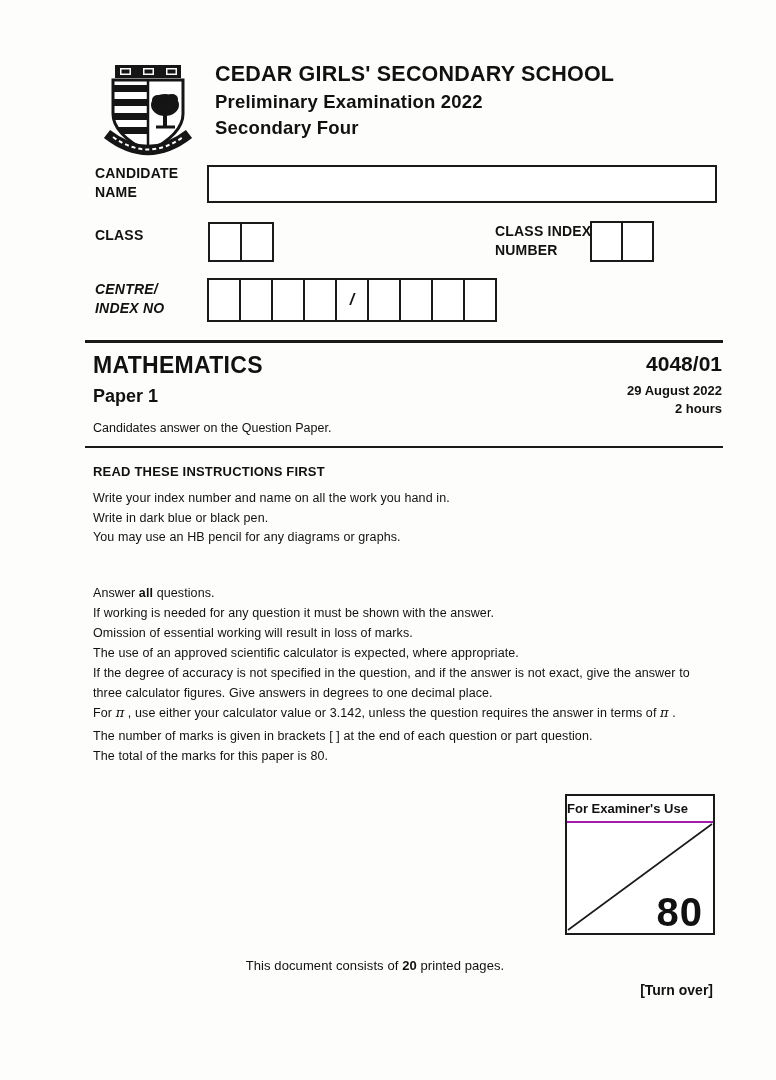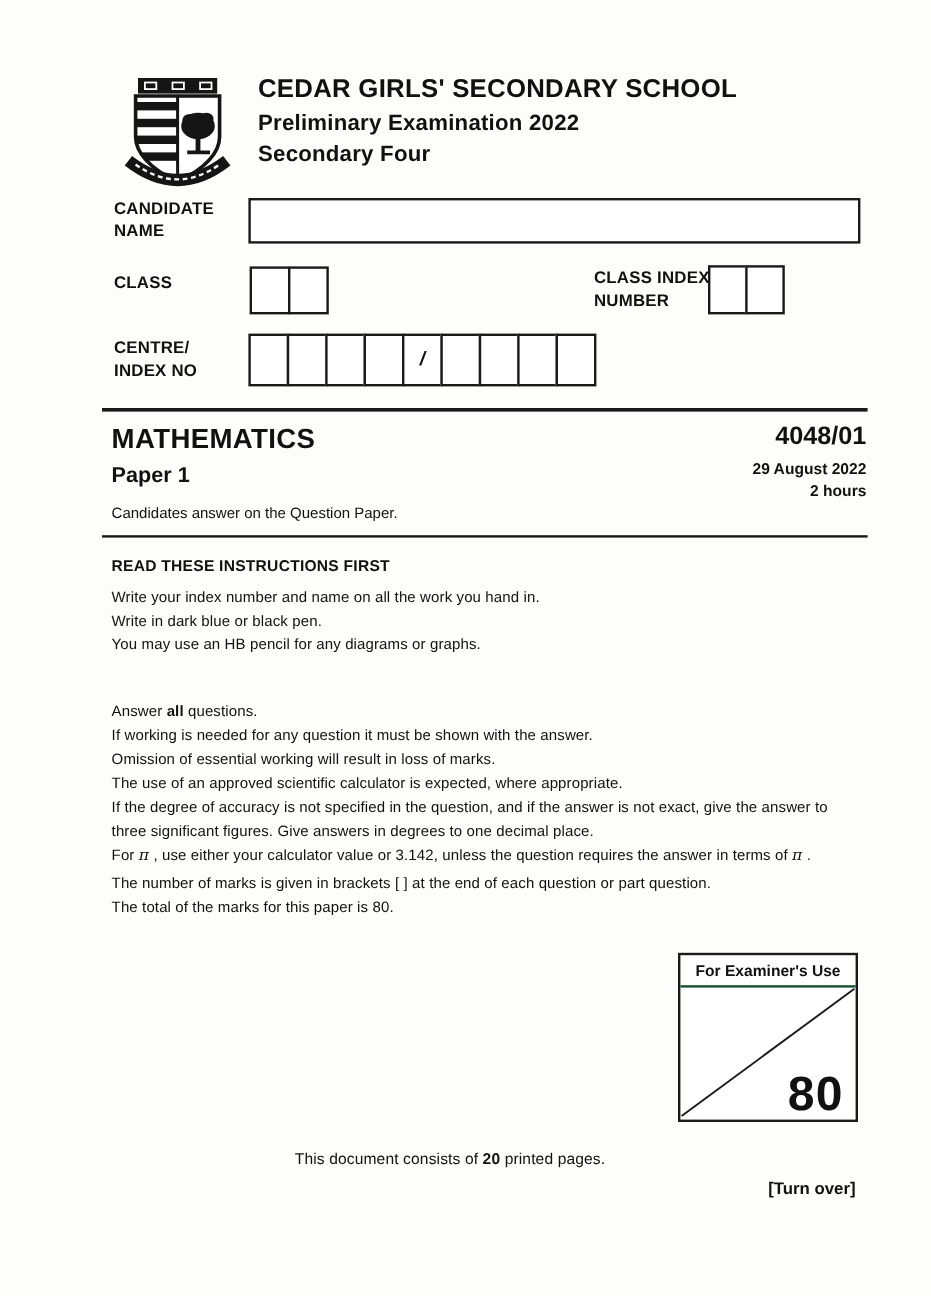--- a/index.html
+++ b/index.html
@@ -56,23 +56,23 @@
   .instr-line.lh20 { line-height: 20px; }
   .pi { font-family: "DejaVu Serif", serif; font-style: italic; font-size: 13px; }
   .b { font-weight: 700; }
 
   
   .examiner-box {
     width: 150px; height: 141px;
     border: 2px solid #1a1a1a; background: #fff;
   }
   .examiner-header {
-    height: 27px; line-height: 26px; text-align: center;
+    height: 27px; line-height: 26px; text-align: left;
     font-size: 13px; font-weight: 700;
-    border-bottom: 2px solid #14532d;
+    border-bottom: 2px solid #a21caf;
   }
   .examiner-body { position: relative; height: 108px; }
   .examiner-body svg { position: absolute; inset: 0; }
   .examiner-total {
     position: absolute; right: 10px; bottom: -4px;
     font-size: 40px; font-weight: 600; letter-spacing: 1px;
   }
 
   
   .footer-note { font-size: 13px; text-align: center; letter-spacing: .1px; }
@@ -135,21 +135,21 @@
     <div class="cell"></div>
   </div>
 
   <div class="abs field-label" style="left:458px; top:222px;margin-left:37px;">CLASS INDEX
 NUMBER</div>
   <div class="abs cell-row" style="left:590px; top:221px;">
     <div class="cell small"></div>
     <div class="cell small"></div>
   </div>
 
-  <div class="abs field-label" style="left:95px; top:280px;">CENTRE/
+  <div class="abs field-label" style="left:95px; top:280px;font-style:italic;">CENTRE/
 INDEX NO</div>
   <div class="abs cell-row" style="left:207px; top:278px;">
     <div class="cell centre-cell"></div>
     <div class="cell centre-cell"></div>
     <div class="cell centre-cell"></div>
     <div class="cell centre-cell"></div>
     <div class="cell centre-cell">/</div>
     <div class="cell centre-cell"></div>
     <div class="cell centre-cell"></div>
     <div class="cell centre-cell"></div>
@@ -174,21 +174,21 @@
     <div class="instr-line">Write in dark blue or black pen.</div>
     <div class="instr-line">You may use an HB pencil for any diagrams or graphs.</div>
   </div>
 
   <div class="abs" style="left:93px; top:583px;">
     <div class="instr-line lh20"><span>Answer </span><span class="b">all</span><span> questions.</span></div>
     <div class="instr-line lh20">If working is needed for any question it must be shown with the answer.</div>
     <div class="instr-line lh20">Omission of essential working will result in loss of marks.</div>
     <div class="instr-line lh20">The use of an approved scientific calculator is expected, where appropriate.</div>
     <div class="instr-line lh20">If the degree of accuracy is not specified in the question, and if the answer is not exact, give the answer to</div>
-    <div class="instr-line lh20">three significant figures. Give answers in degrees to one decimal place.</div>
+    <div class="instr-line lh20">three calculator figures. Give answers in degrees to one decimal place.</div>
     <div class="instr-line lh20"><span>For </span><span class="pi">π</span><span> , use either your calculator value or 3.142, unless the question requires the answer in terms of </span><span class="pi">π</span><span> .</span></div>
   </div>
 
   <div class="abs" style="left:93px; top:726px;">
     <div class="instr-line lh20">The number of marks is given in brackets [ ] at the end of each question or part question.</div>
     <div class="instr-line lh20">The total of the marks for this paper is 80.</div>
   </div>
 
   <div class="abs examiner-box" style="left:565px; top:794px;">
     <div class="examiner-header">For Examiner's Use</div>

